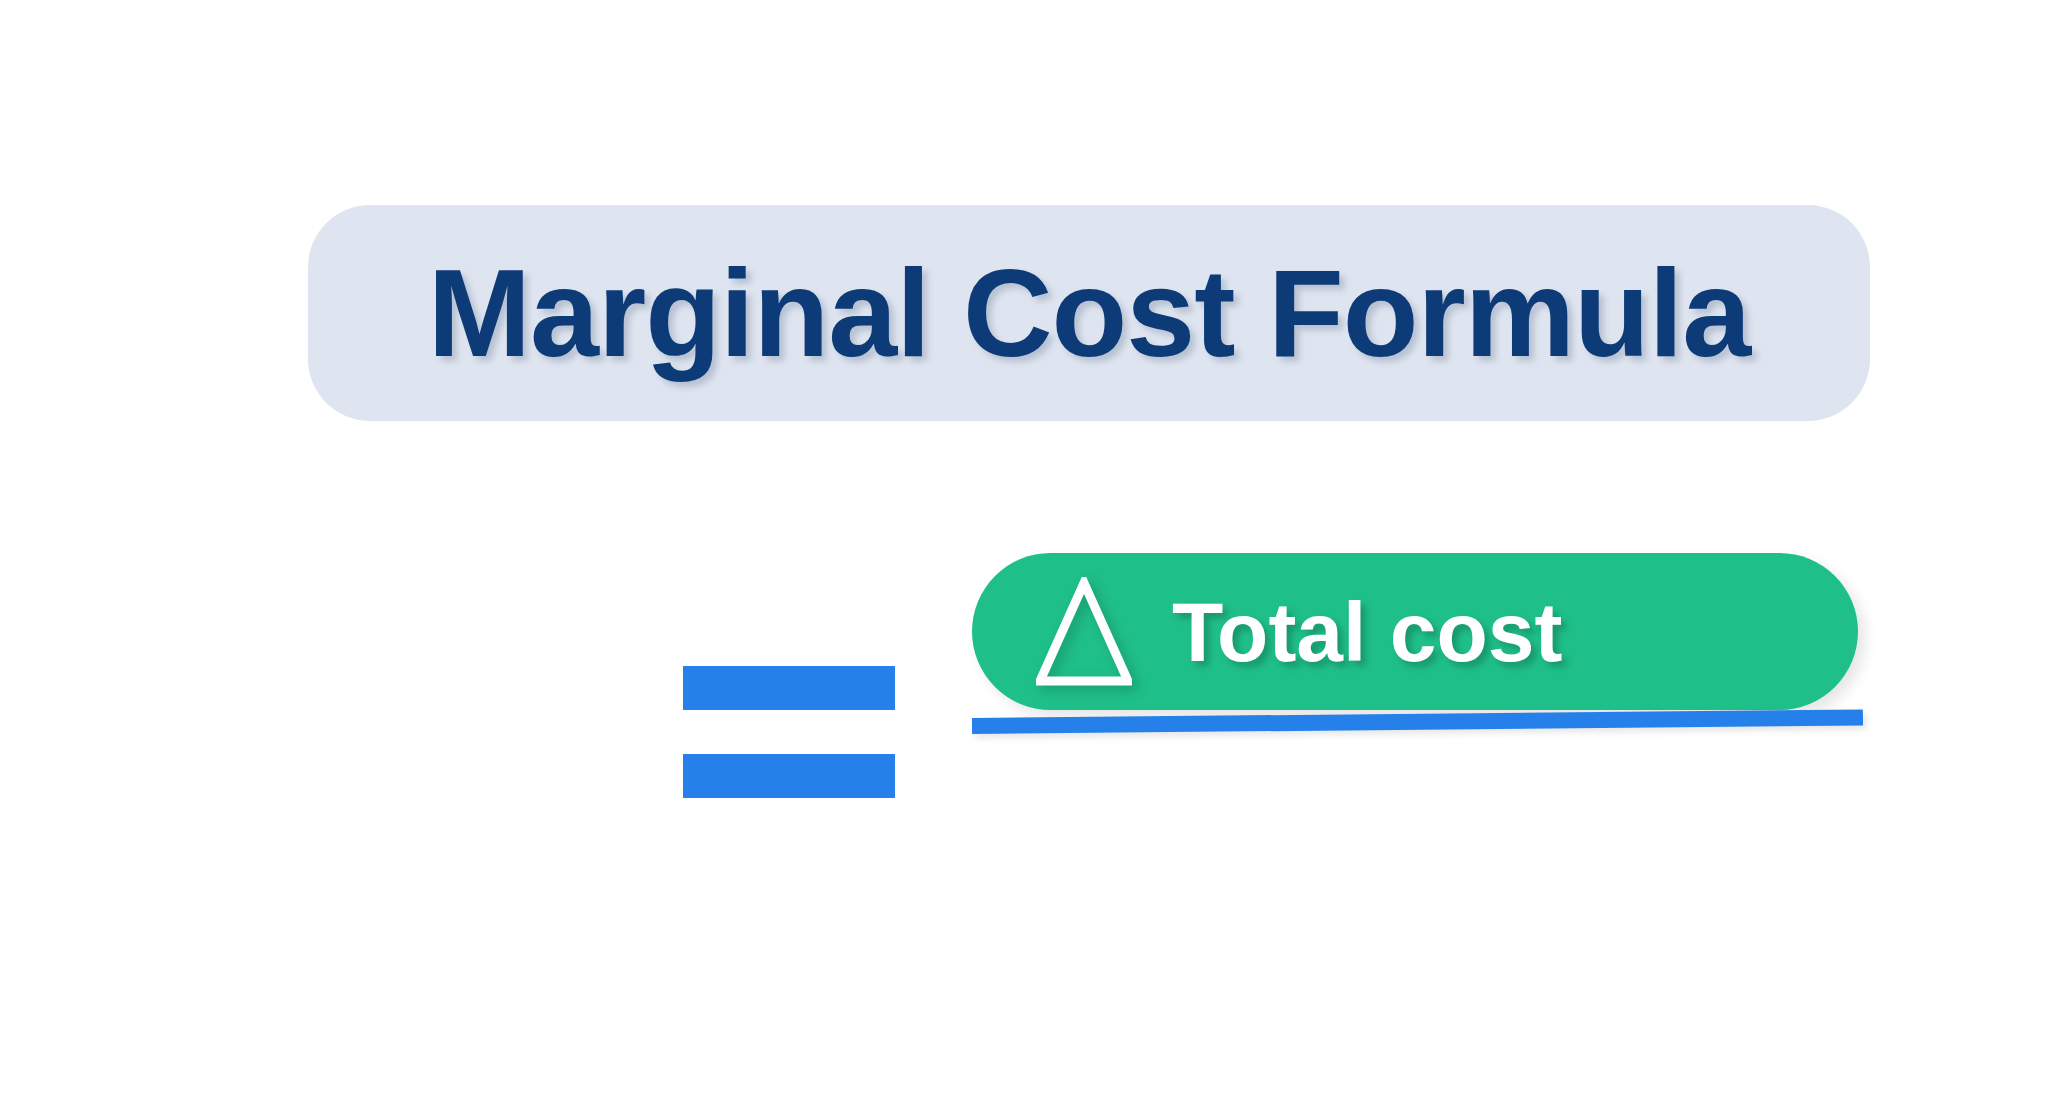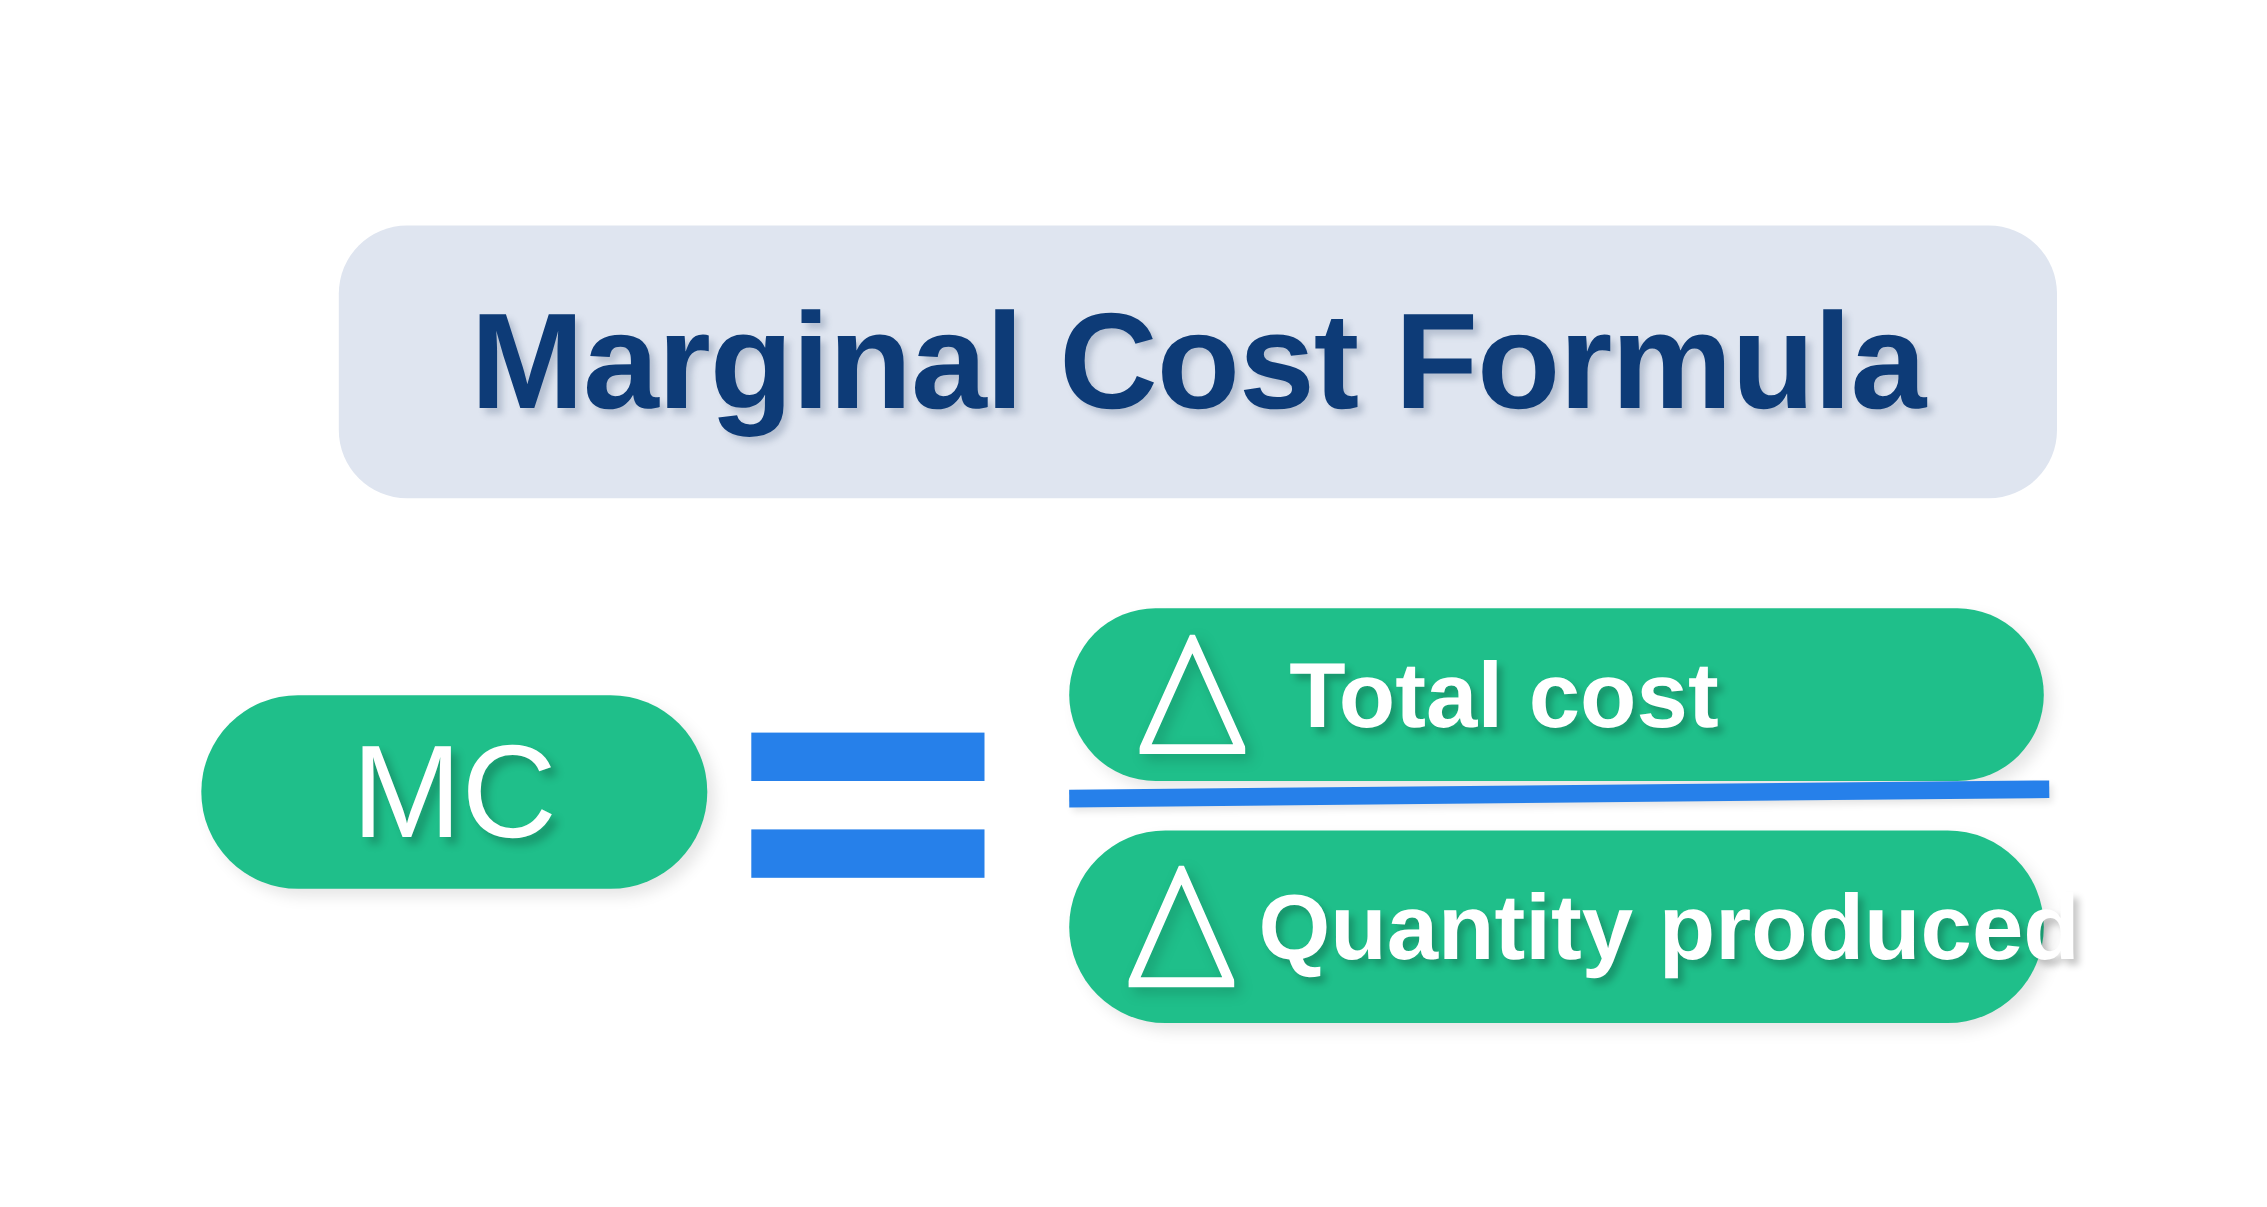--- a/index.html
+++ b/index.html
@@ -13,21 +13,21 @@
   #canvas{
     position:relative;
     width:2061px; height:1097px;
     background:#ffffff;
   }
 
   
   .title-banner{
     position:absolute;
     left:308px; top:205px;
-    width:1562px; height:248px;
+    width:1562px; height:216px;
     background:#dfe5f0;
     border-radius:62px;
     display:flex; align-items:center; justify-content:center;
   }
   .title-text{
     font-size:124px;
     font-weight:bold;
     color:#0d3b77;
     letter-spacing:-1px;
     white-space:nowrap;
@@ -116,38 +116,29 @@
 </style>
 </head>
 <body>
 
 <div id="canvas">
 
   <div class="title-banner">
     <div class="title-text">Marginal Cost Formula</div>
   </div>
 
-  <div class="pill pill-mc">
-    <span class="mc-text">MC</span>
-  </div>
 
   <div class="equals">
     <div class="eq-bar top"></div>
     <div class="eq-bar bottom"></div>
   </div>
 
   <div class="pill numerator">
     <svg class="delta delta-num" viewBox="0 0 96 110" aria-hidden="true">
       <polygon points="48,6 92,104 4,104" fill="none" stroke="#ffffff" stroke-width="9" stroke-linejoin="miter"></polygon>
     </svg>
     <span class="pill-label">Total cost</span>
   </div>
 
   <div class="frac-bar"></div>
 
-  <div class="pill denominator">
-    <svg class="delta delta-den" viewBox="0 0 96 112" aria-hidden="true">
-      <polygon points="48,6 92,106 4,106" fill="none" stroke="#ffffff" stroke-width="9" stroke-linejoin="miter"></polygon>
-    </svg>
-    <span class="pill-label">Quantity produced</span>
-  </div>
 
 </div>
 
 </body></html>

